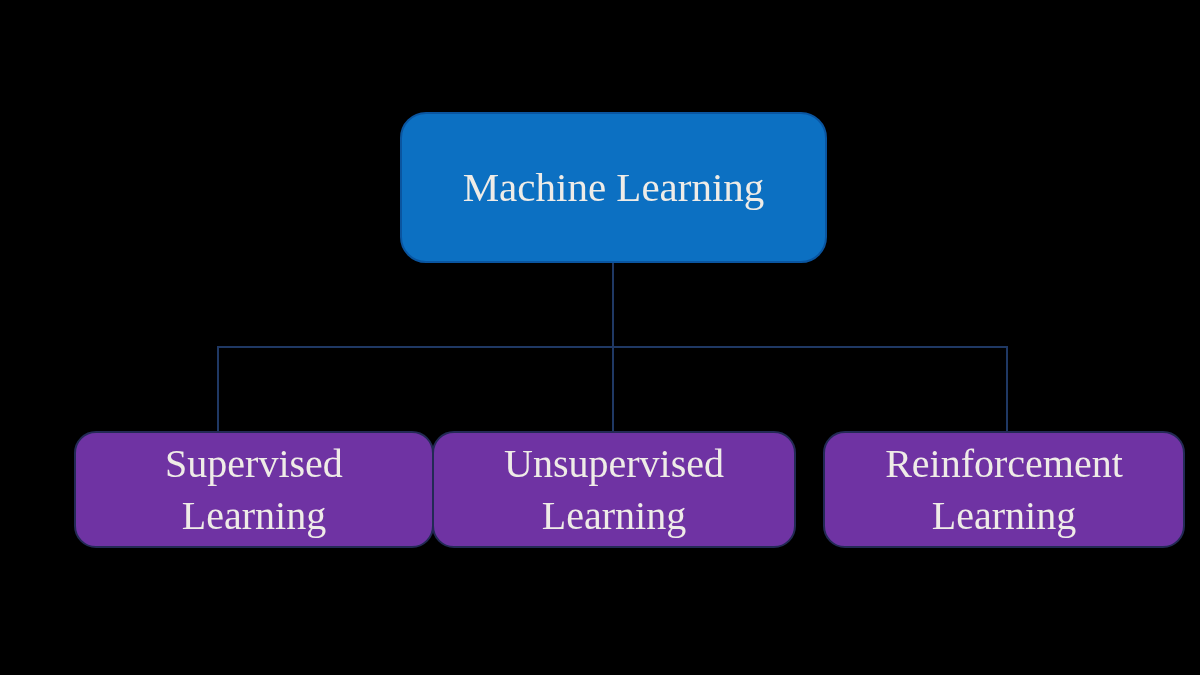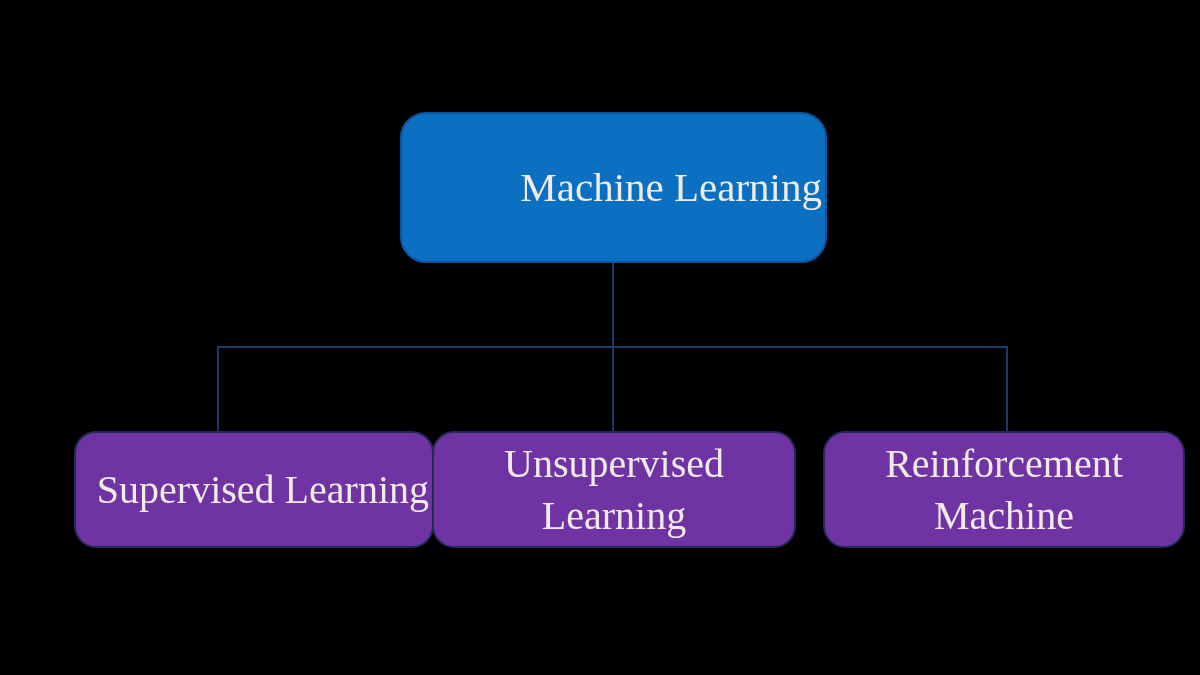--- a/index.html
+++ b/index.html
@@ -23,25 +23,25 @@
     position: relative;
     width: 1200px;
     height: 675px;
     background: var(--background);
     overflow: hidden;
   }
   .node {
     position: absolute;
     display: flex;
     align-items: center;
-    justify-content: flex-end;
+    justify-content: center;
     text-align: center;
     color: var(--text);
     box-sizing: border-box;
-    padding: 0 3px;
+    padding: 0 12px;
   }
   .node-root {
     left: 400px;
     top: 112px;
     width: 427px;
     height: 151px;
     background: var(--root-fill);
     border: 2px solid var(--root-border);
     border-radius: 26px;
     font-size: 41px;
@@ -86,16 +86,16 @@
 
   <div class="node node-child pos-supervised">
     <span>Supervised Learning</span>
   </div>
 
   <div class="node node-child pos-unsupervised">
     <span>Unsupervised Learning</span>
   </div>
 
   <div class="node node-child pos-reinforcement">
-    <span>Reinforcement Machine</span>
+    <span>Reinforcement Learning</span>
   </div>
 
 </div>
 
 </body></html>

